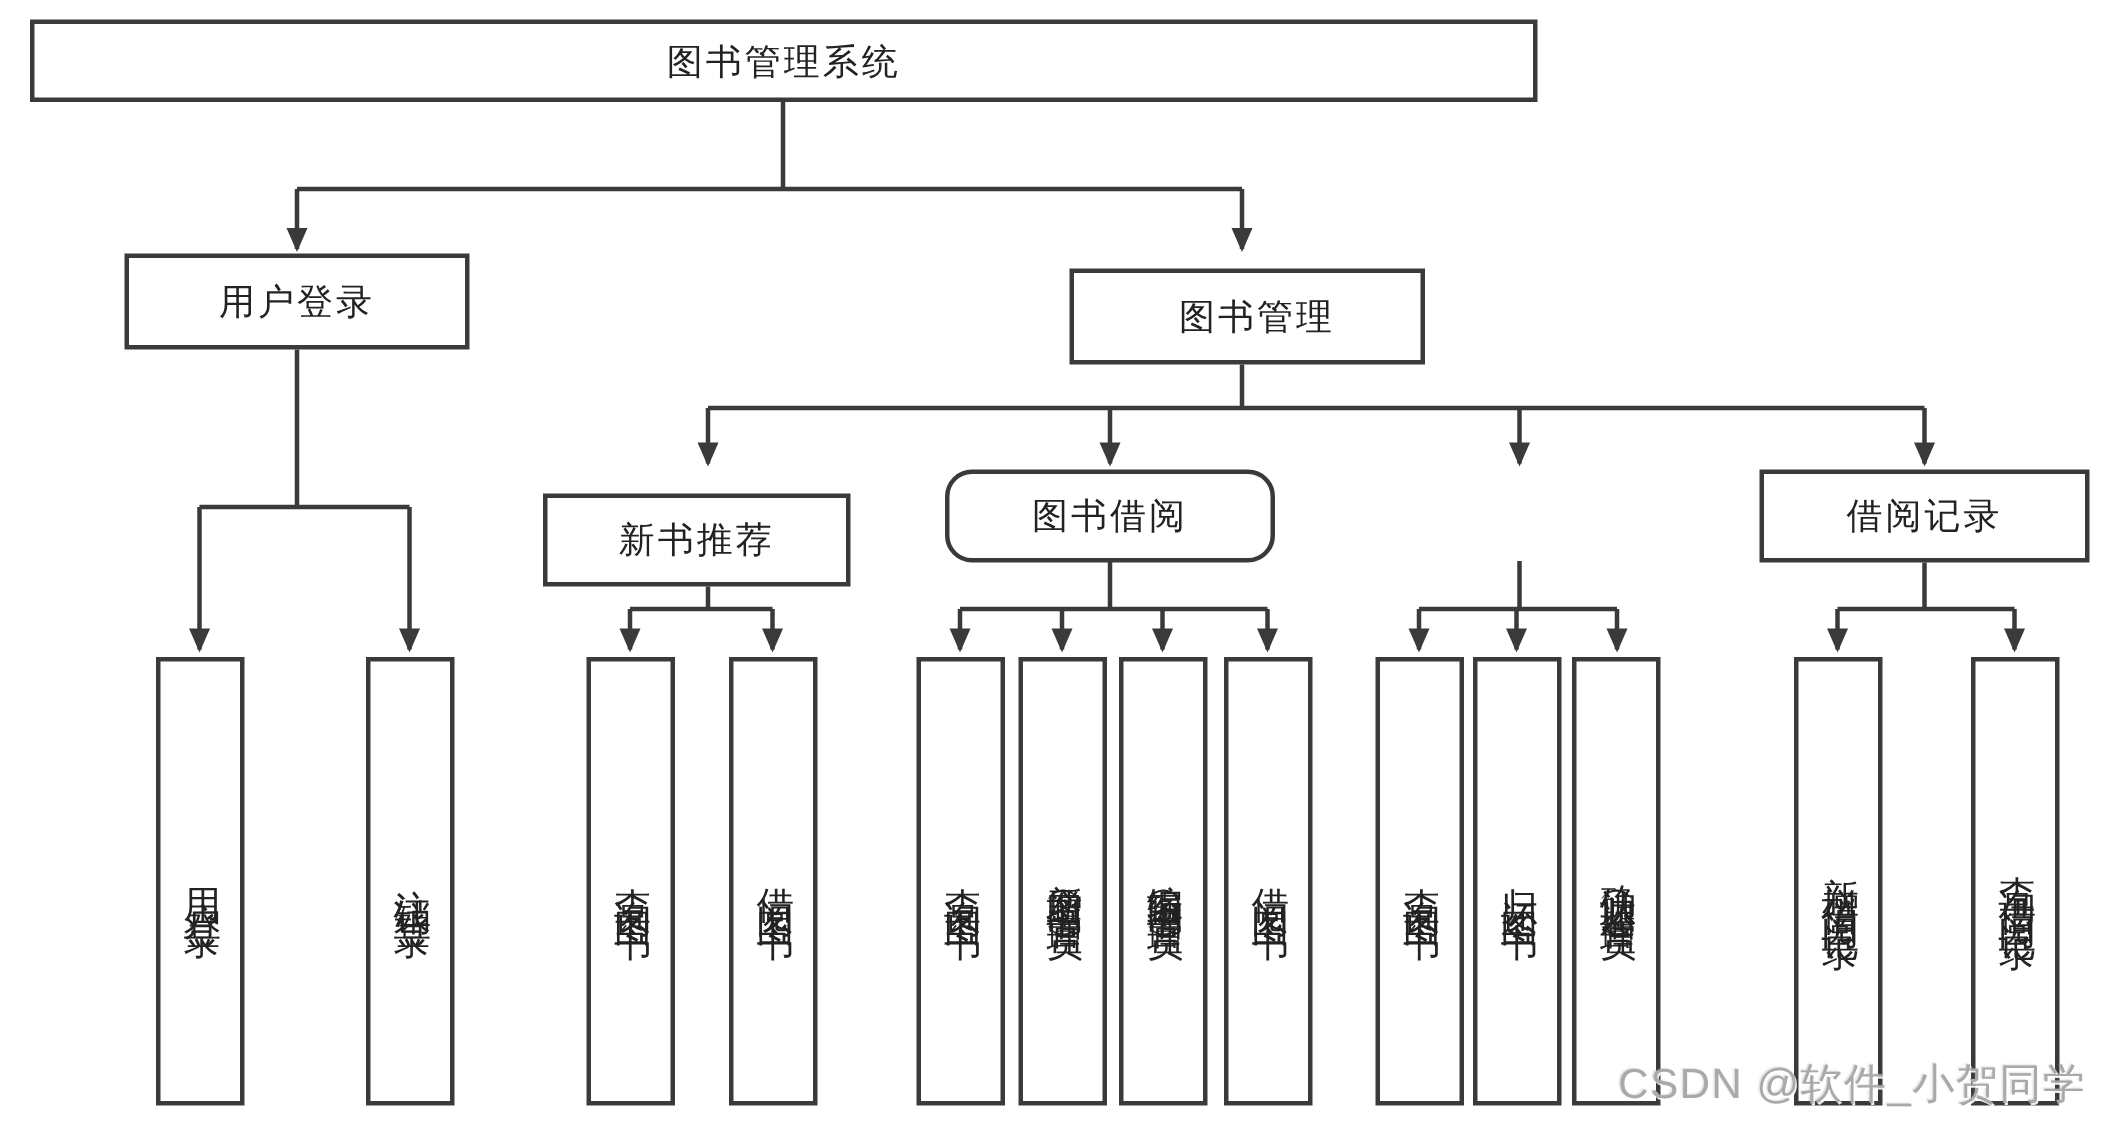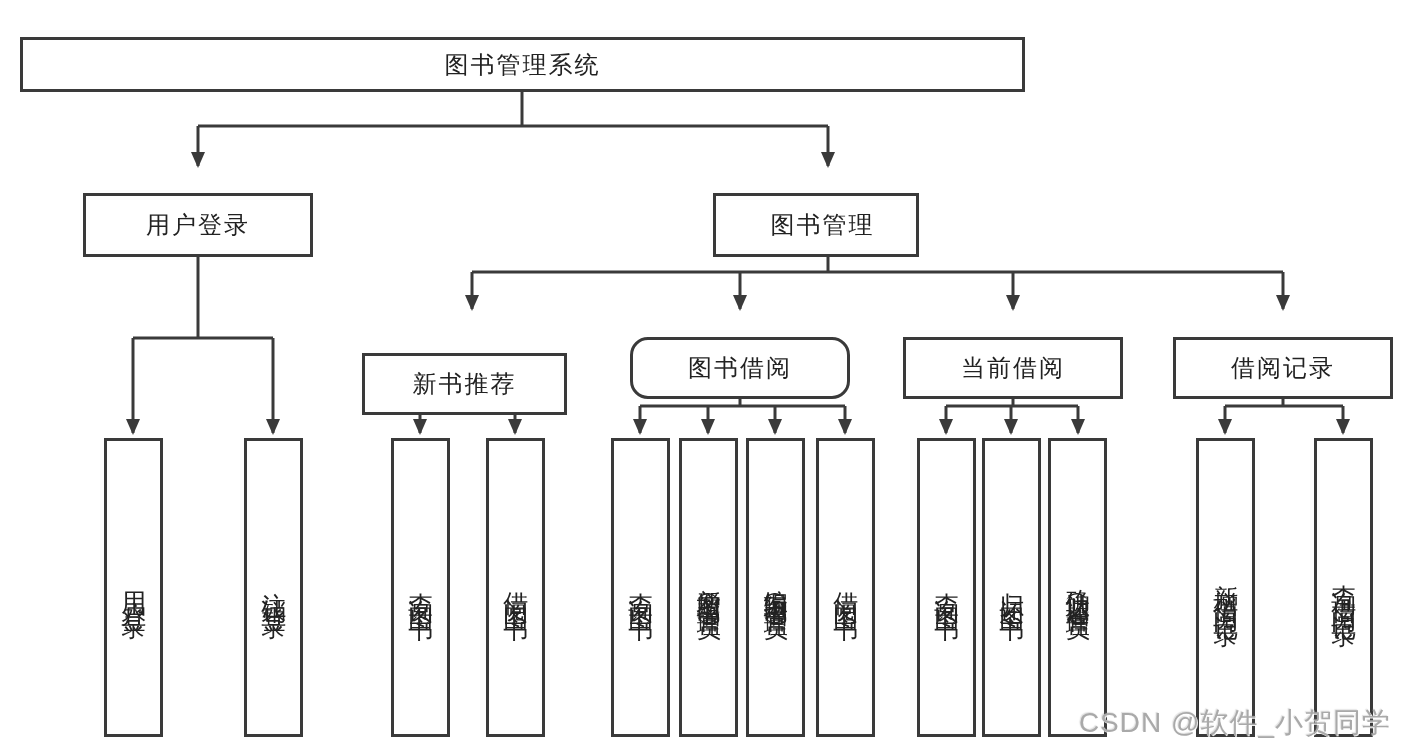--- a/index.html
+++ b/index.html
@@ -12,21 +12,21 @@
   }
   .wires{position:absolute;left:0;top:0;width:1405px;height:747px;}
   .box{
     position:absolute;
     box-sizing:border-box;
     border:3px solid var(--line,#3a3a3a);
     background:var(--box-bg,#fff);
     color:var(--text,#222);
     display:flex;align-items:center;justify-content:center;
   }
-  .h{font-size:24px;letter-spacing:2px;margin-top:24px;}
+  .h{font-size:24px;letter-spacing:2px;}
   .v span{
     writing-mode:vertical-lr;
     text-orientation:mixed;
     line-height:1.1;
     font-size:25px;
     letter-spacing:8px;
   }
   .v.tight span{font-size:24px;letter-spacing:4px;}
   .watermark{
     position:absolute;
@@ -93,32 +93,29 @@
     </g>
   </svg>
 
   <div class="box h" style="left:20px;top:13px;width:1005px;height:55px;">
     <span>图书管理系统</span>
   </div>
 
   <div class="box h" style="left:83px;top:169px;width:230px;height:64px;">
     <span>用户登录</span>
   </div>
-  <div class="box h" style="left:713px;top:169px;width:206px;height:64px;padding-left:13px;">
+  <div class="box h" style="left:713px;top:179px;width:237px;height:64px;padding-left:13px;">
     <span>图书管理</span>
   </div>
 
   <div class="box h" style="left:362px;top:329px;width:205px;height:62px;">
     <span>新书推荐</span>
   </div>
   <div class="box h" style="left:630px;top:313px;width:220px;height:62px;border-radius:18px;">
     <span>图书借阅</span>
-  </div>
-  <div class="box h" style="left:903px;top:313px;width:220px;height:62px;">
-    <span>当前借阅</span>
   </div>
   <div class="box h" style="left:1173px;top:313px;width:220px;height:62px;">
     <span>借阅记录</span>
   </div>
 
   <div class="box v" style="left:104px;top:438px;width:59px;height:299px;">
     <span>用户登录</span>
   </div>
   <div class="box v" style="left:244px;top:438px;width:59px;height:299px;">
     <span>注销登录</span>

